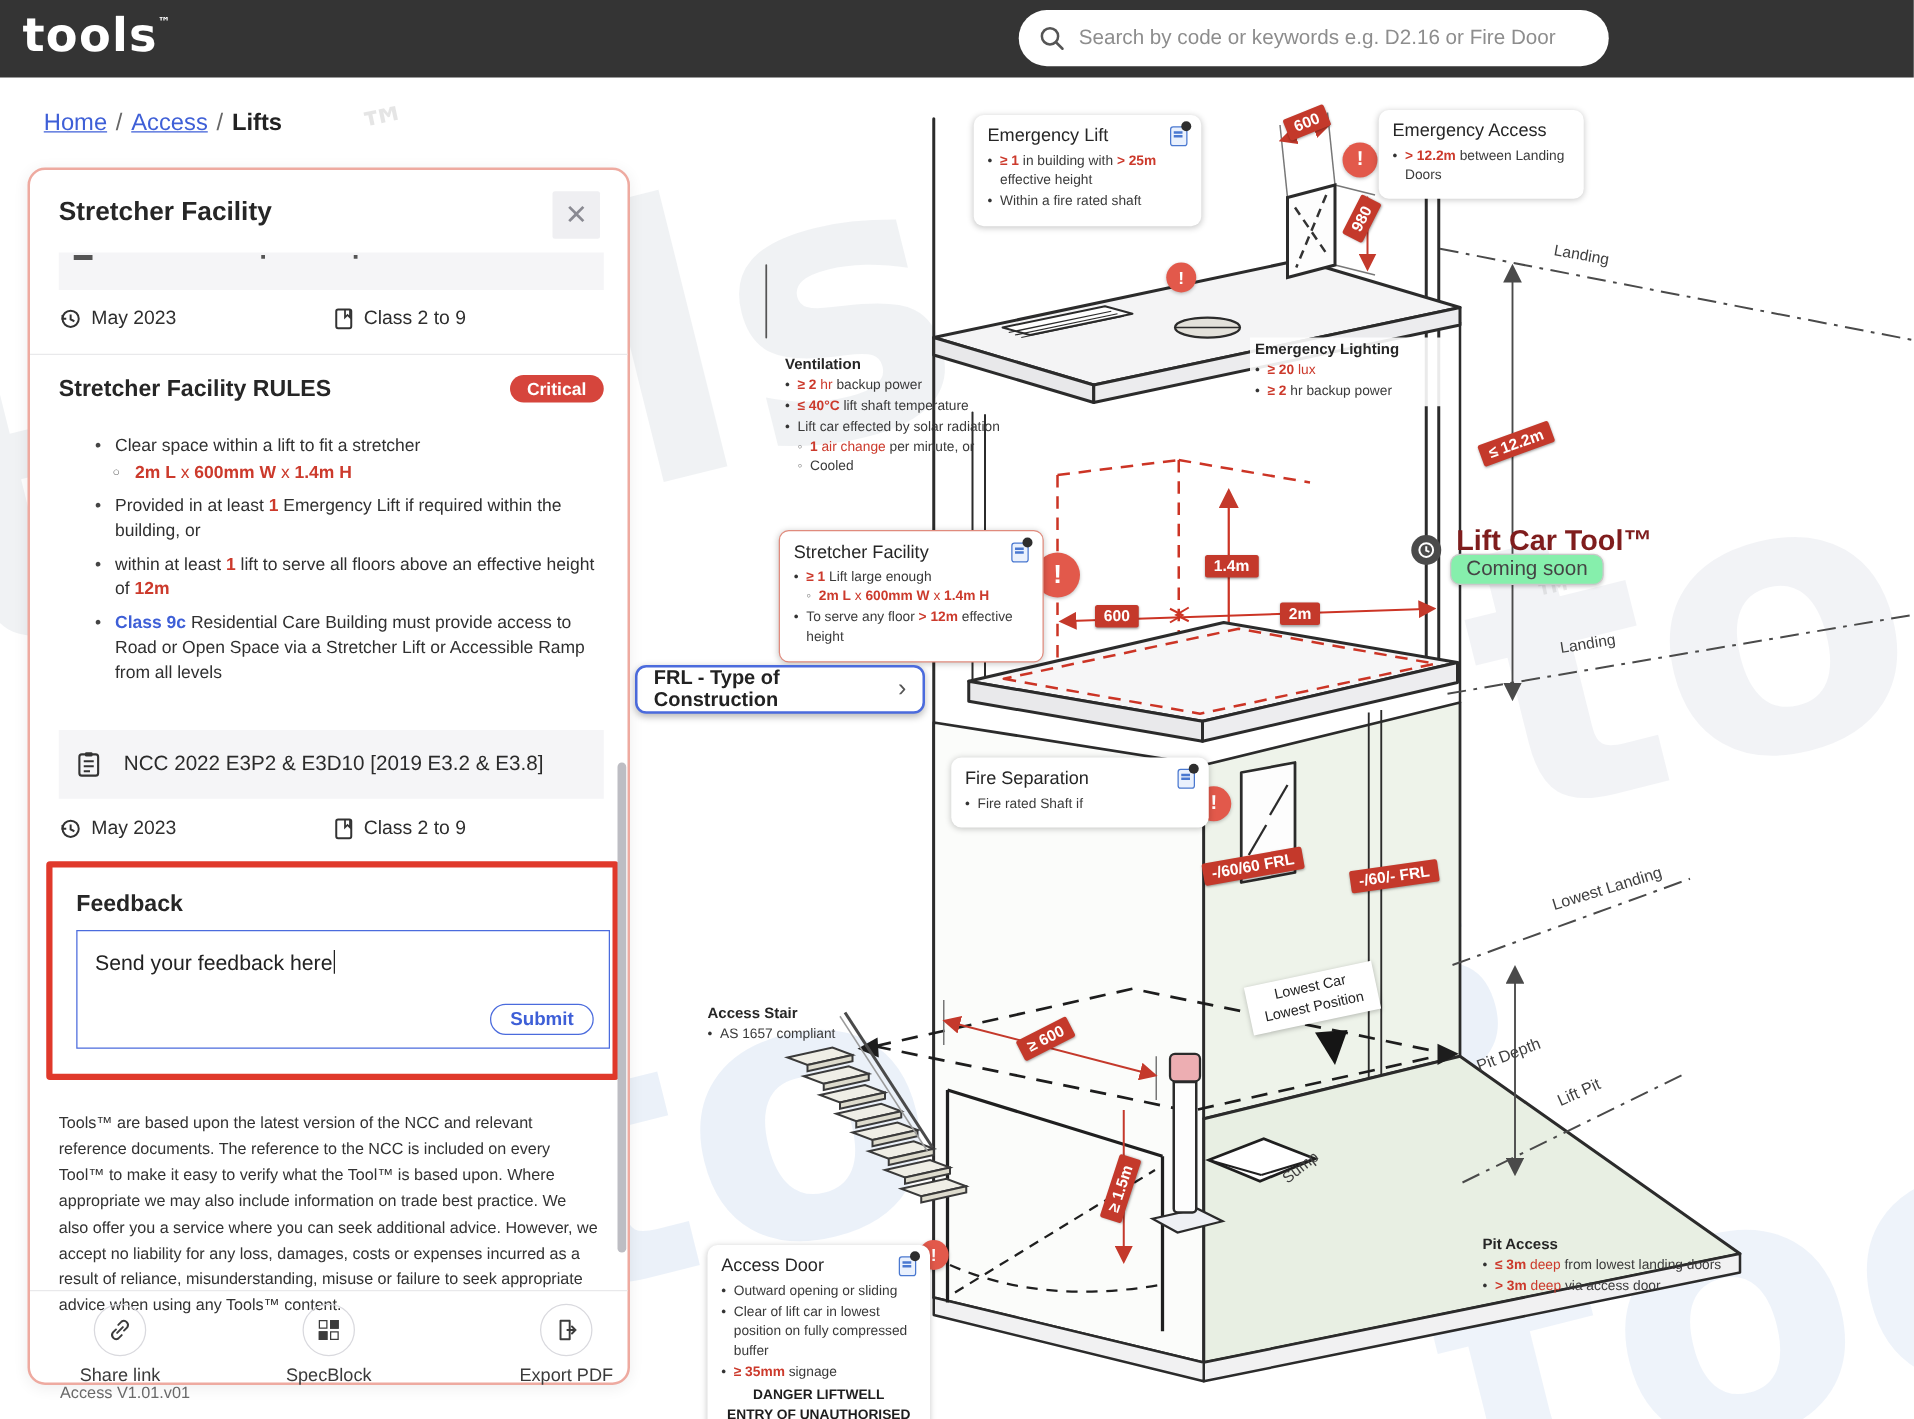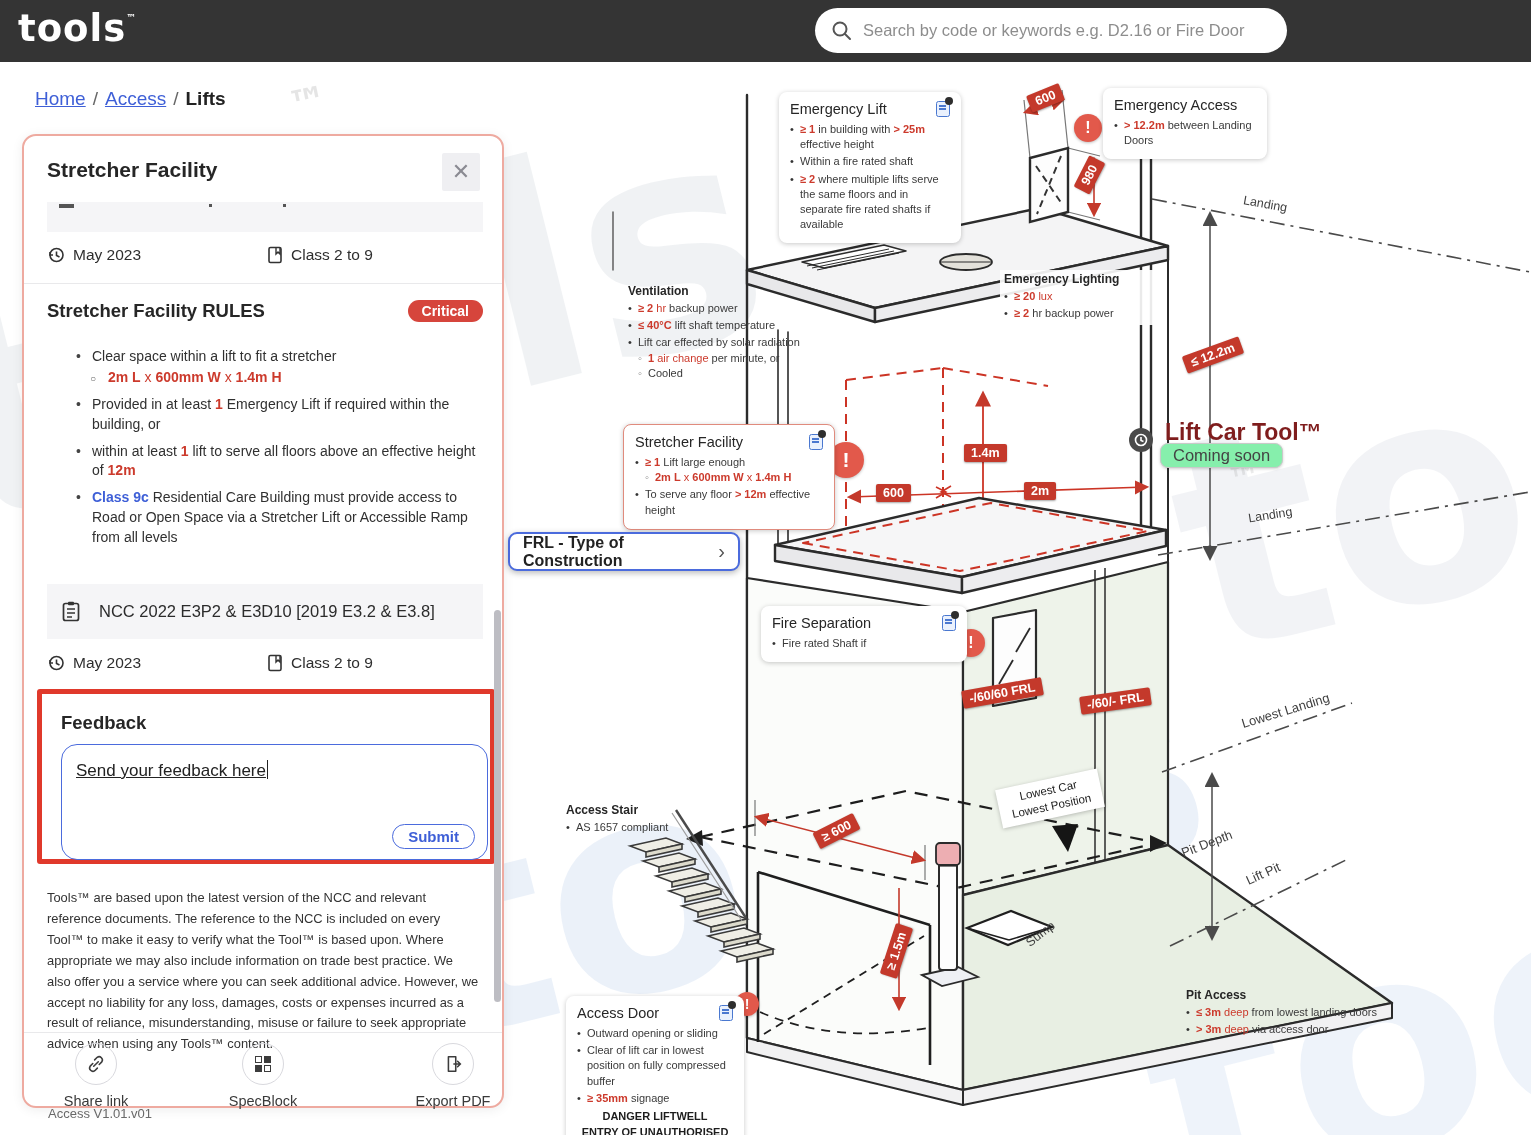--- a/index.html
+++ b/index.html
@@ -52,22 +52,22 @@
   .sub-list>li{padding-left:16px;position:relative;}
   .sub-list>li::before{content:"○";position:absolute;left:-2px;font-size:10px;top:4px;color:#666;}
   .seg-rb{color:var(--red);font-weight:bold;}
   .seg-r{color:var(--red);}
   .seg-bb{color:var(--blue);font-weight:bold;}
   .ncc-row{position:absolute;left:23px;top:448px;width:436px;height:55px;background:#f5f5f7;
     display:flex;align-items:center;padding:0 14px;gap:18px;font-size:16.5px;color:#2b2b2b;}
   .fb-box{position:absolute;left:13px;top:553px;width:458px;height:175px;
     border:5px solid var(--annred);border-radius:3px;}
   .fb-title{position:absolute;left:19px;top:18px;font-size:18.5px;font-weight:bold;color:#262626;}
-  .fb-input{position:absolute;left:19px;top:50px;width:427px;height:116px;border:1.5px solid var(--outline);
-    border-radius:16px;font-size:17px;color:#222;padding:15px 14px;cursor:text;text-decoration:underline;}
+  .fb-input{position:absolute;left:19px;top:50px;width:427px;height:95px;border:1.5px solid var(--outline);
+    border-radius:0;font-size:17px;color:#222;padding:15px 14px;cursor:text;}
   .caret{display:inline-block;width:1.5px;height:19px;background:#222;vertical-align:-3px;margin-left:1px;}
   .fb-submit{position:absolute;right:12px;bottom:10px;border:1.5px solid var(--outline);
     border-radius:14px;background:#fff;color:var(--blue);font-weight:bold;font-size:15px;
     padding:3px 15px;cursor:pointer;font-family:"Liberation Sans",sans-serif;}
   .disclaimer{position:absolute;left:23px;top:752px;width:432px;font-size:12.9px;
     line-height:1.62;color:#333;}
   .panel-footer{position:absolute;left:0;top:896px;width:478px;height:78px;border-top:1px solid #e9e9eb;}
   .pf-item{position:absolute;top:10px;width:120px;text-align:center;cursor:pointer;}
   .pf-circle{width:42px;height:42px;border:1px solid #d9d9de;border-radius:50%;margin:0 auto 8px;
     display:flex;align-items:center;justify-content:center;}
@@ -416,21 +416,20 @@
 <div class="card" style="left:779px;top:92px;width:182px;">
   <div class="card-title-row">
     <span class="card-title">Emergency Lift</span>
     <span class="docicon">
         <span class="badge"></span>
       </span>
   </div>
   <ul class="cb">
     <li><span><span class="seg-rb">≥ 1</span><span class="seg-n"> in building with </span><span class="seg-rb">&gt; 25m</span><span class="seg-n"> effective height</span></span></li>
     <li><span><span class="seg-n">Within a fire rated shaft</span></span></li>
-    <li><span><span class="seg-rb">≥ 2</span><span class="seg-n"> where multiple lifts serve the same floors and in separate fire rated shafts if available</span></span></li>
   </ul>
 </div>
 
 <div class="card" style="left:1103px;top:88px;width:164px;">
   <div class="card-title-row">
     <span class="card-title">Emergency Access</span>
   </div>
   <ul class="cb">
     <li><span><span class="seg-rb">&gt; 12.2m</span><span class="seg-n"> between Landing Doors</span></span></li>
   </ul>

